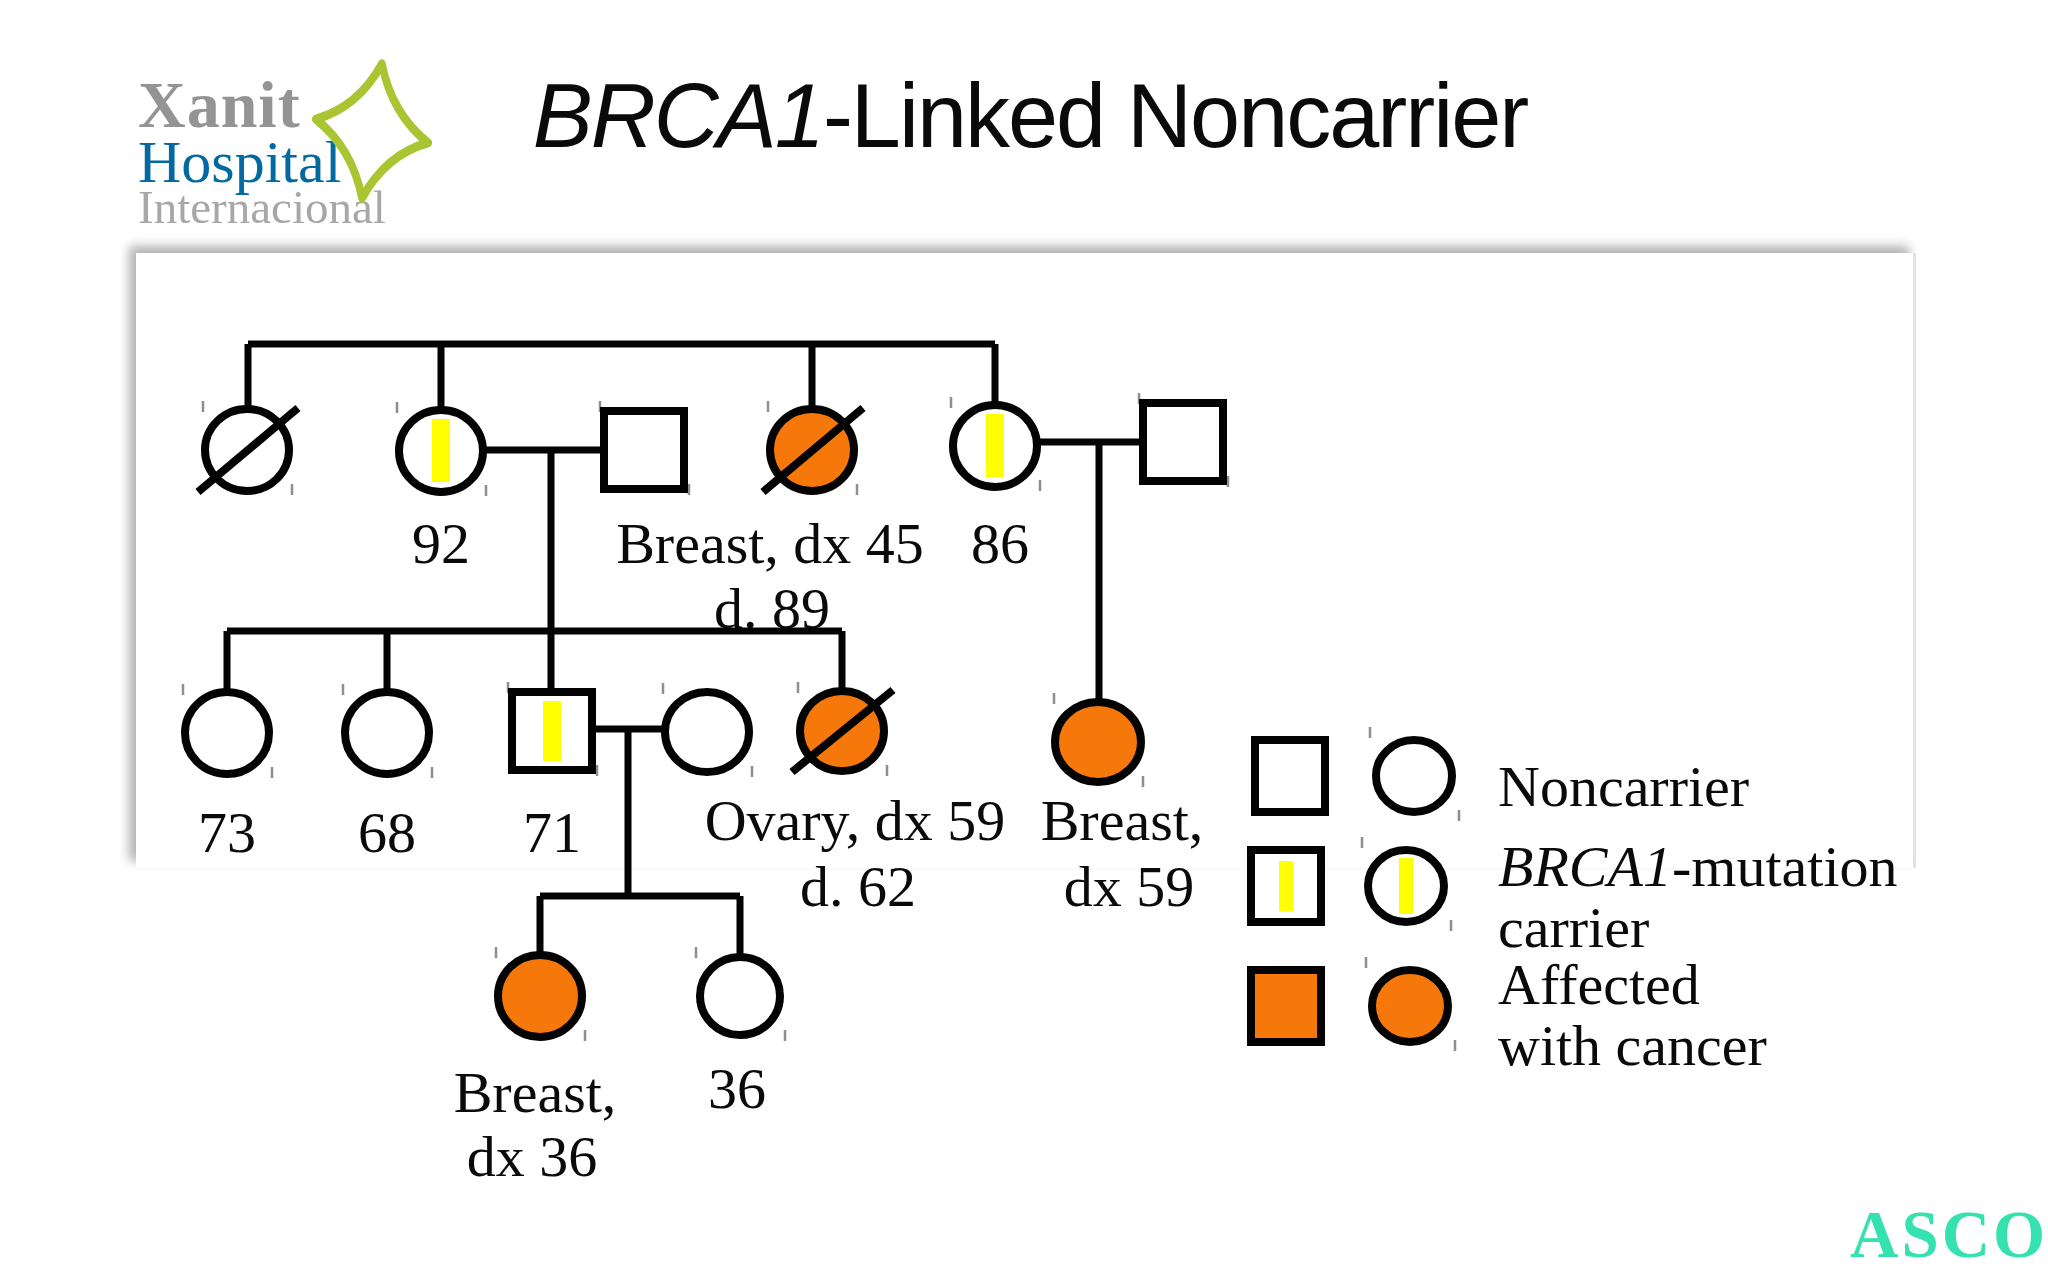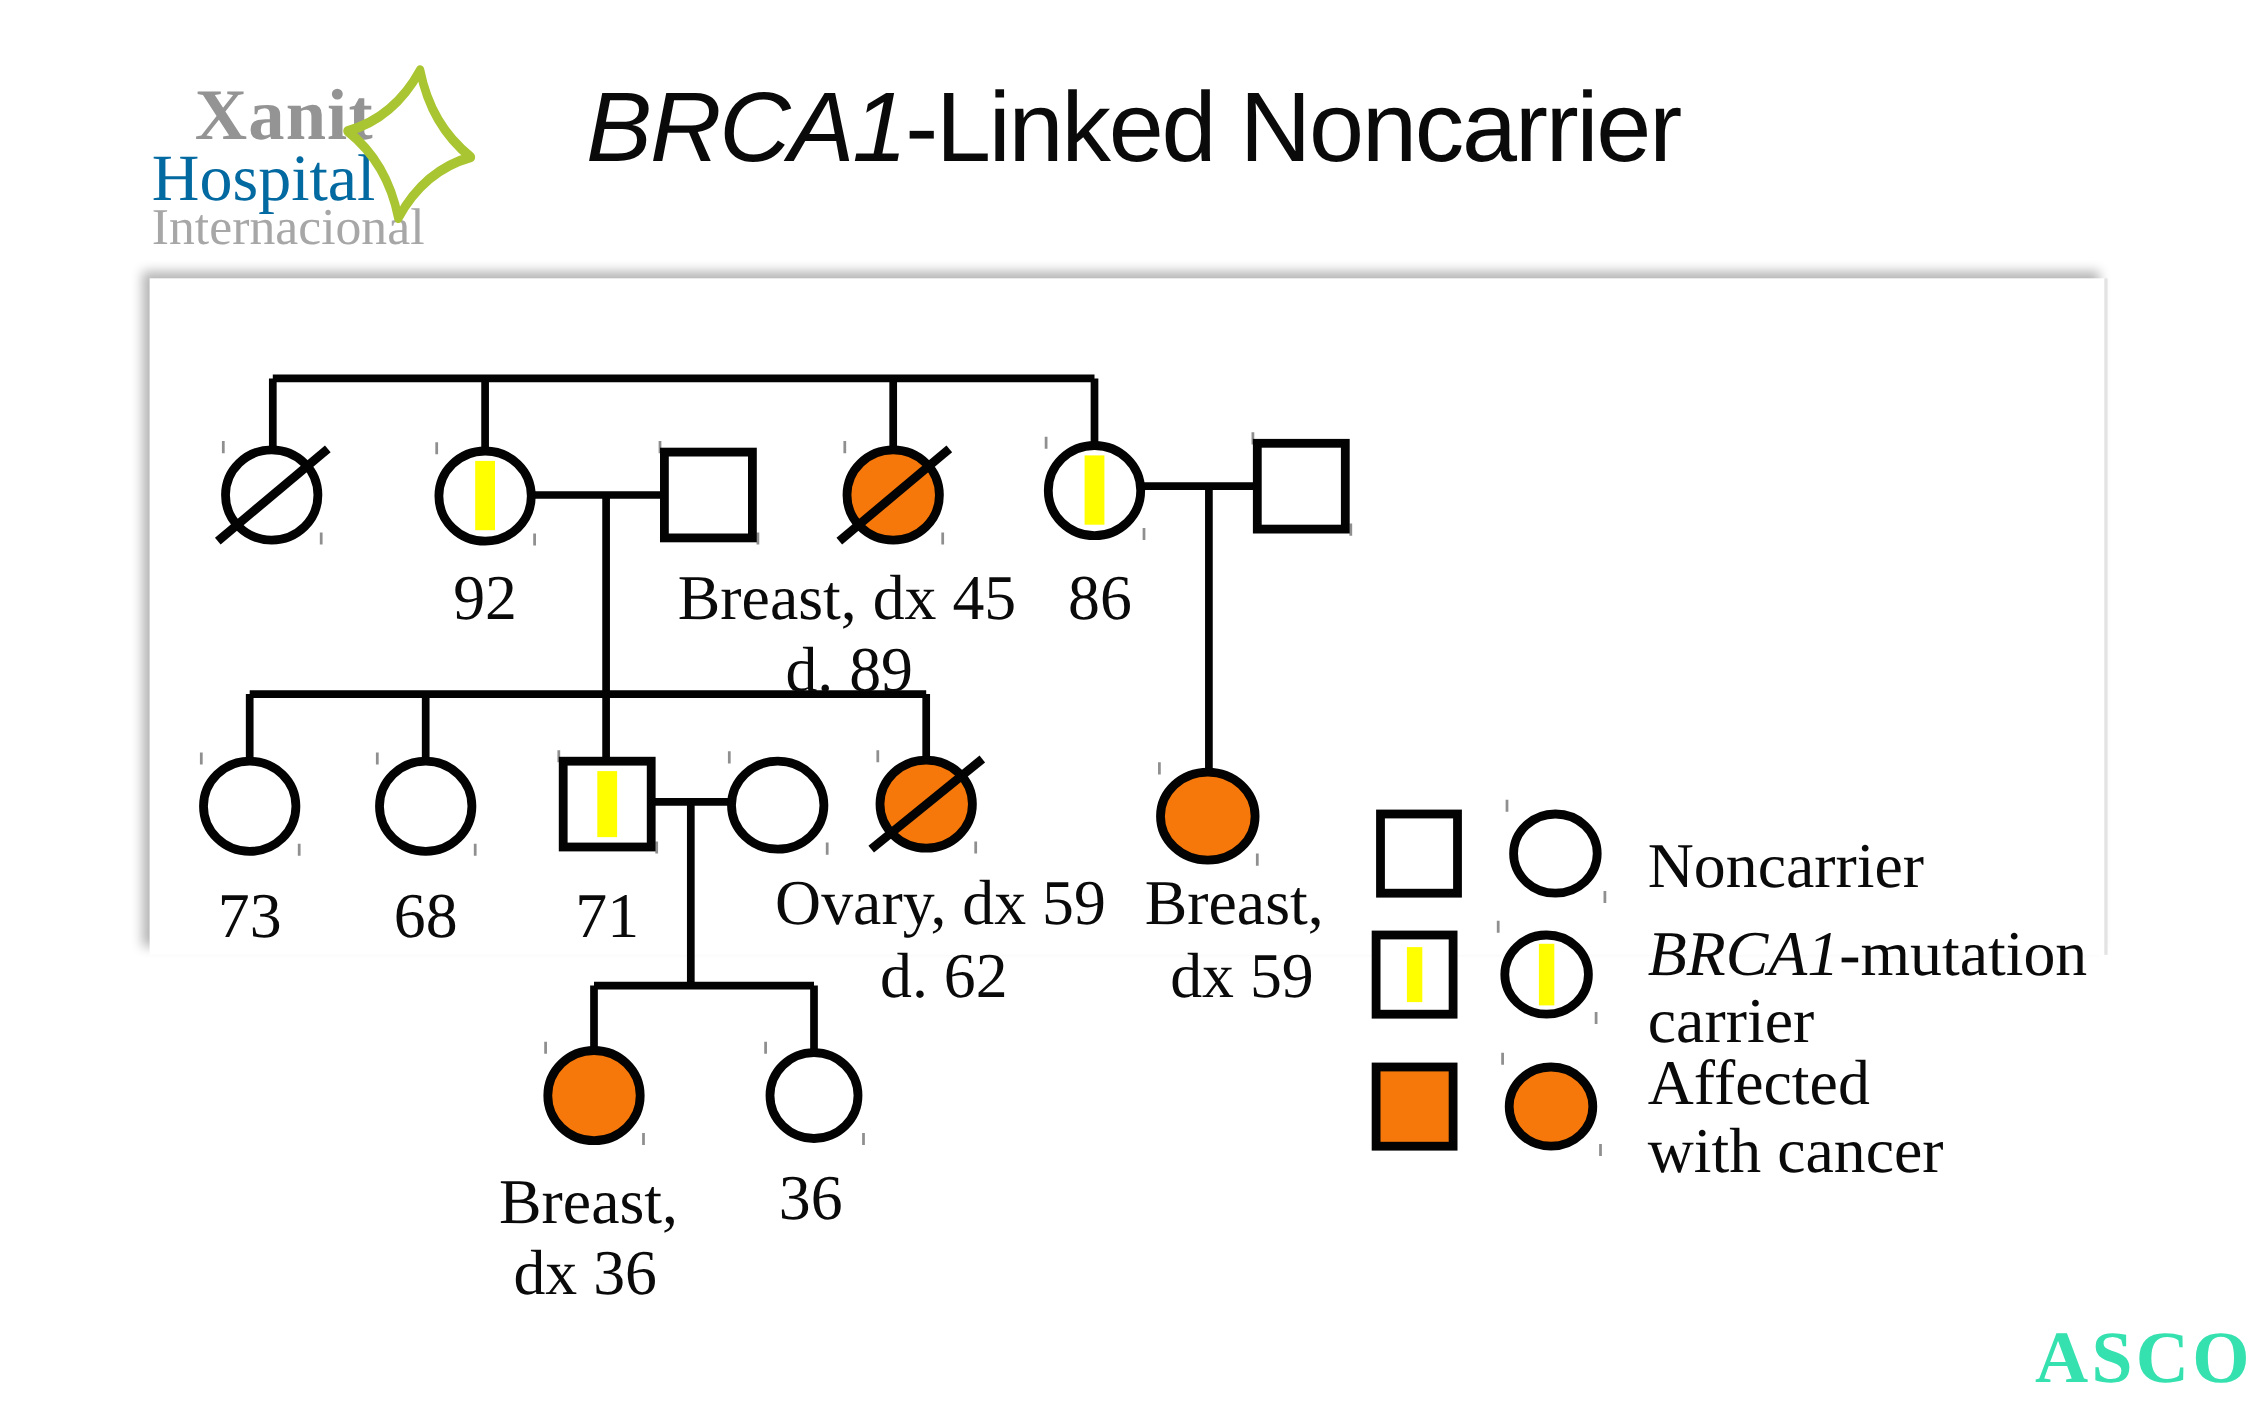--- a/index.html
+++ b/index.html
@@ -3,21 +3,21 @@
 <meta charset="utf-8">
 <style>
   html,body{margin:0;padding:0;background:#ffffff;}
   .slide{position:relative;width:2048px;height:1280px;background:#ffffff;overflow:hidden;
          font-family:"Liberation Serif",serif;}
   
   .panel{position:absolute;left:136px;top:253px;width:1777px;height:615px;background:#ffffff;
          box-shadow:-7px -7px 10px rgba(0,0,0,0.30);border-right:3px solid #e3e3e3;}
   
   .logo{position:absolute;left:138px;top:70px;color:#9a9a9a;}
-  .logo-line1{font-family:"Liberation Serif",serif;font-weight:700;font-size:66px;line-height:70px;color:#949494;letter-spacing:1px;margin-left:39px;}
+  .logo-line1{font-family:"Liberation Serif",serif;font-weight:700;font-size:66px;line-height:70px;color:#949494;letter-spacing:1px;}
   .logo-line2{font-size:60px;line-height:45px;color:#0369a1;}
   .logo-line3{font-size:47px;line-height:45px;color:#a7a7a7;font-family:Liberation Serif, serif;}
   .logo-mark{position:absolute;left:168px;top:-18px;}
   
   .title{position:absolute;left:420px;top:64px;width:1220px;text-align:center;
          font-family:"Liberation Sans",sans-serif;font-size:90px;line-height:105px;
          color:#0a0a0a;letter-spacing:-2px;white-space:nowrap;}
   .title .it{font-style:italic;}
   
   .ped{position:absolute;left:0;top:0;}

